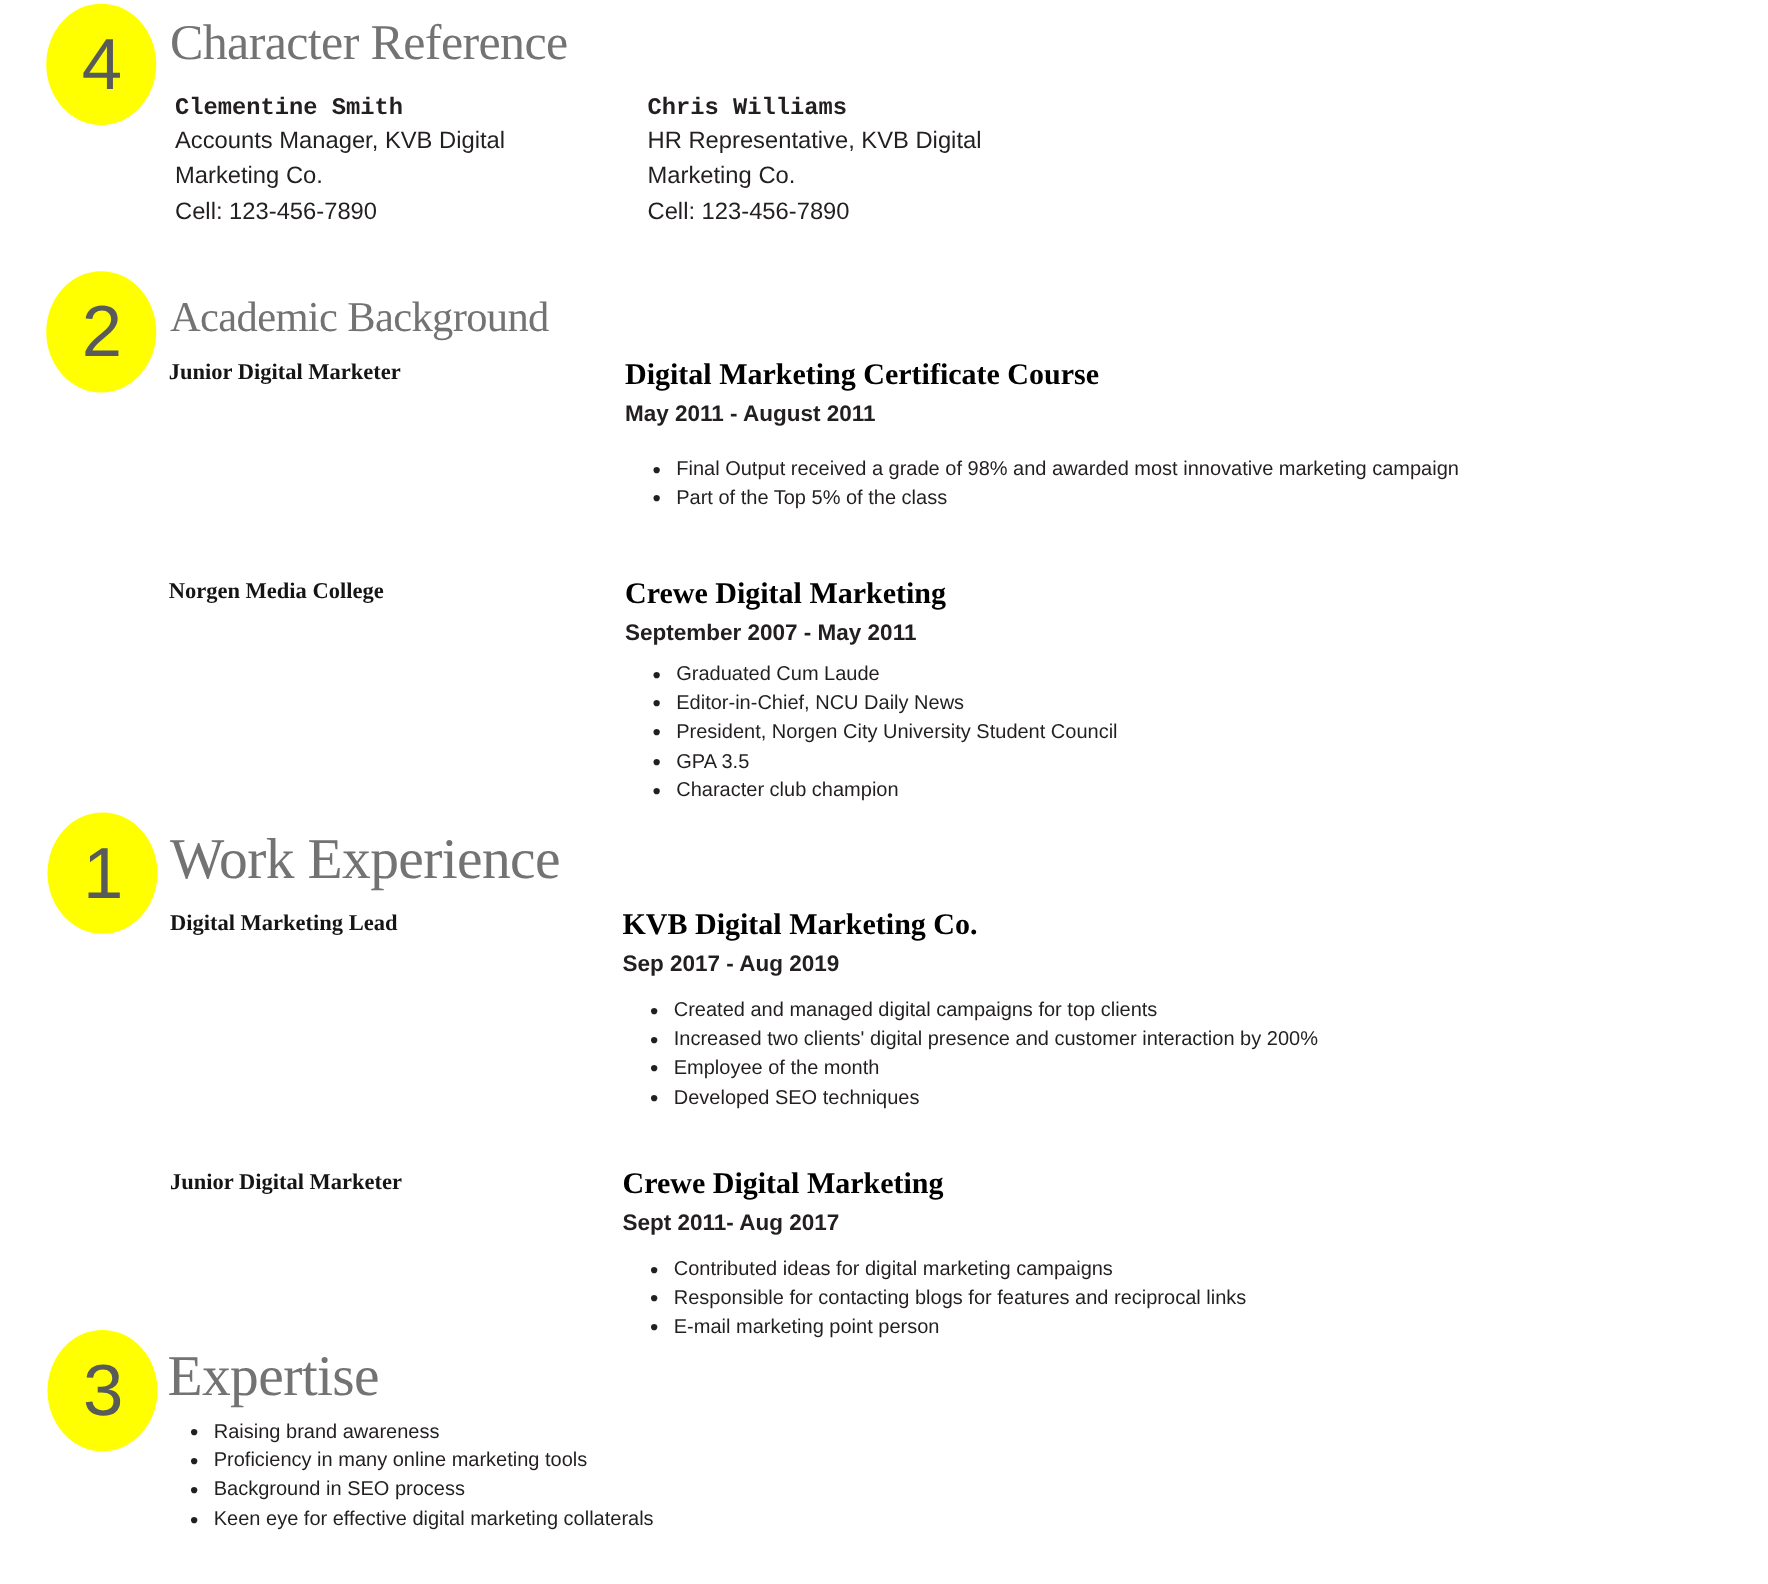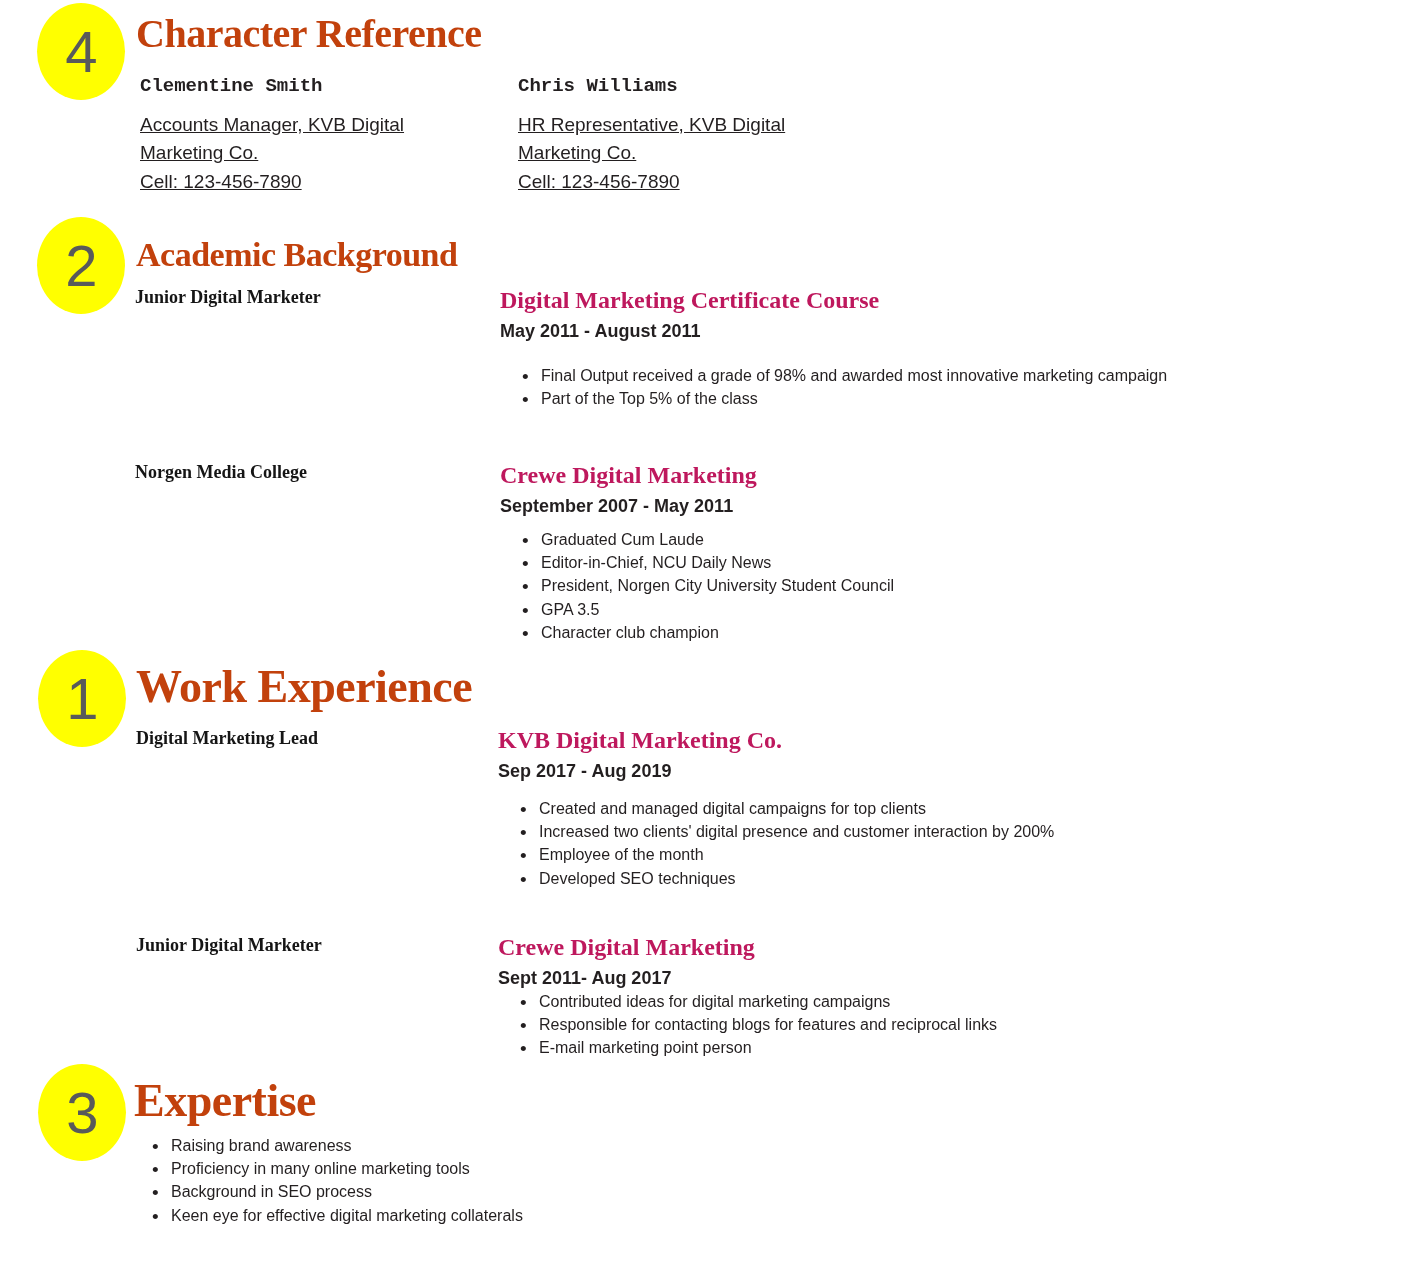--- a/index.html
+++ b/index.html
@@ -39,22 +39,22 @@
     font-family: "Liberation Sans", sans-serif;
     font-weight: 400;
     font-size: 58px;
     line-height: 1;
     color: #595a5a;
     letter-spacing: -1px;
   }
   .section-title {
     position: absolute;
     font-family: "Liberation Serif", "DejaVu Serif", serif;
-    font-weight: bold;
-    color: #c2410c;
+    font-weight: normal;
+    color: #737373;
     line-height: 1;
     letter-spacing: -0.5px;
     z-index: 2;
     white-space: nowrap;
   }
 
   .entry {
     position: absolute;
   }
   .role {
@@ -64,21 +64,21 @@
     line-height: 1.2;
     color: #151515;
     white-space: nowrap;
     text-align: right;
   }
   .org {
     font-family: "Liberation Serif", "DejaVu Serif", serif;
     font-weight: bold;
     font-size: 24px;
     line-height: 1.2;
-    color: #be185d;
+    color: #000000;
     white-space: nowrap;
   }
   .dates {
     font-family: "Liberation Sans", sans-serif;
     font-weight: bold;
     font-size: 18px;
     line-height: 1.35;
     color: #231f20;
     margin-top: 4px;
     white-space: nowrap;
@@ -114,21 +114,21 @@
     font-size: 19px;
     line-height: 1.3;
     color: #231f20;
   }
   .ref-line {
     font-family: "Liberation Sans", sans-serif;
     font-size: 19px;
     line-height: 1.5;
     color: #231f20;
   }
-  .ref-body { margin-top: 12px; text-decoration: underline; }
+  .ref-body { margin-top: 0; }
 </style>
 </head>
 <body>
 
 <div class="section">
   <div class="section-head">
     <div class="badge" style="left:37px; top:3px;">
       <span class="badge-num">4</span>
     </div>
     <div class="section-title" style="left:136px; top:14px; font-size:40px;">Character Reference</div>
@@ -202,21 +202,21 @@
       <li>Increased two clients' digital presence and customer interaction by 200%</li>
       <li>Employee of the month</li>
       <li>Developed SEO techniques</li>
     </ul>
   </div>
 
   <div class="entry role" style="left:136px; top:935px;">Junior Digital Marketer</div>
   <div class="entry" style="left:498px; top:933px; width:820px;">
     <div class="org">Crewe Digital Marketing</div>
     <div class="dates">Sept 2011- Aug 2017</div>
-    <ul class="bullets" style="margin-left:18px; width:740px;">
+    <ul class="bullets" style="margin-top:14px; margin-left:18px; width:740px;">
       <li>Contributed ideas for digital marketing campaigns</li>
       <li>Responsible for contacting blogs for features and reciprocal links</li>
       <li>E-mail marketing point person</li>
     </ul>
   </div>
 </div>
 
 <div class="section">
   <div class="section-head">
     <div class="badge" style="left:38px; top:1064px;">

